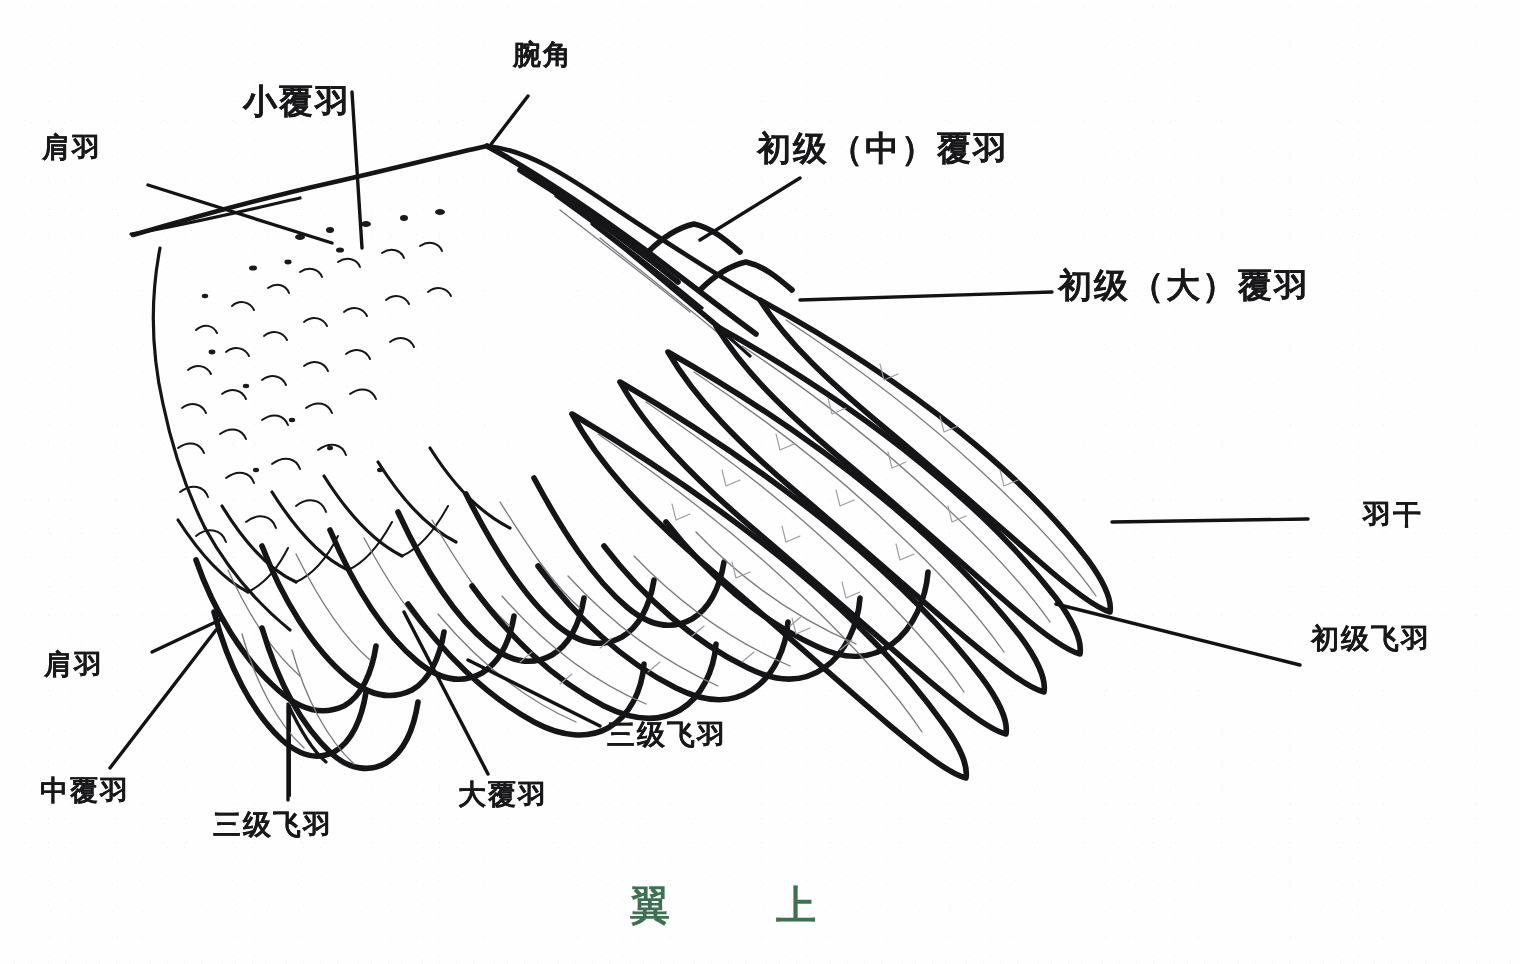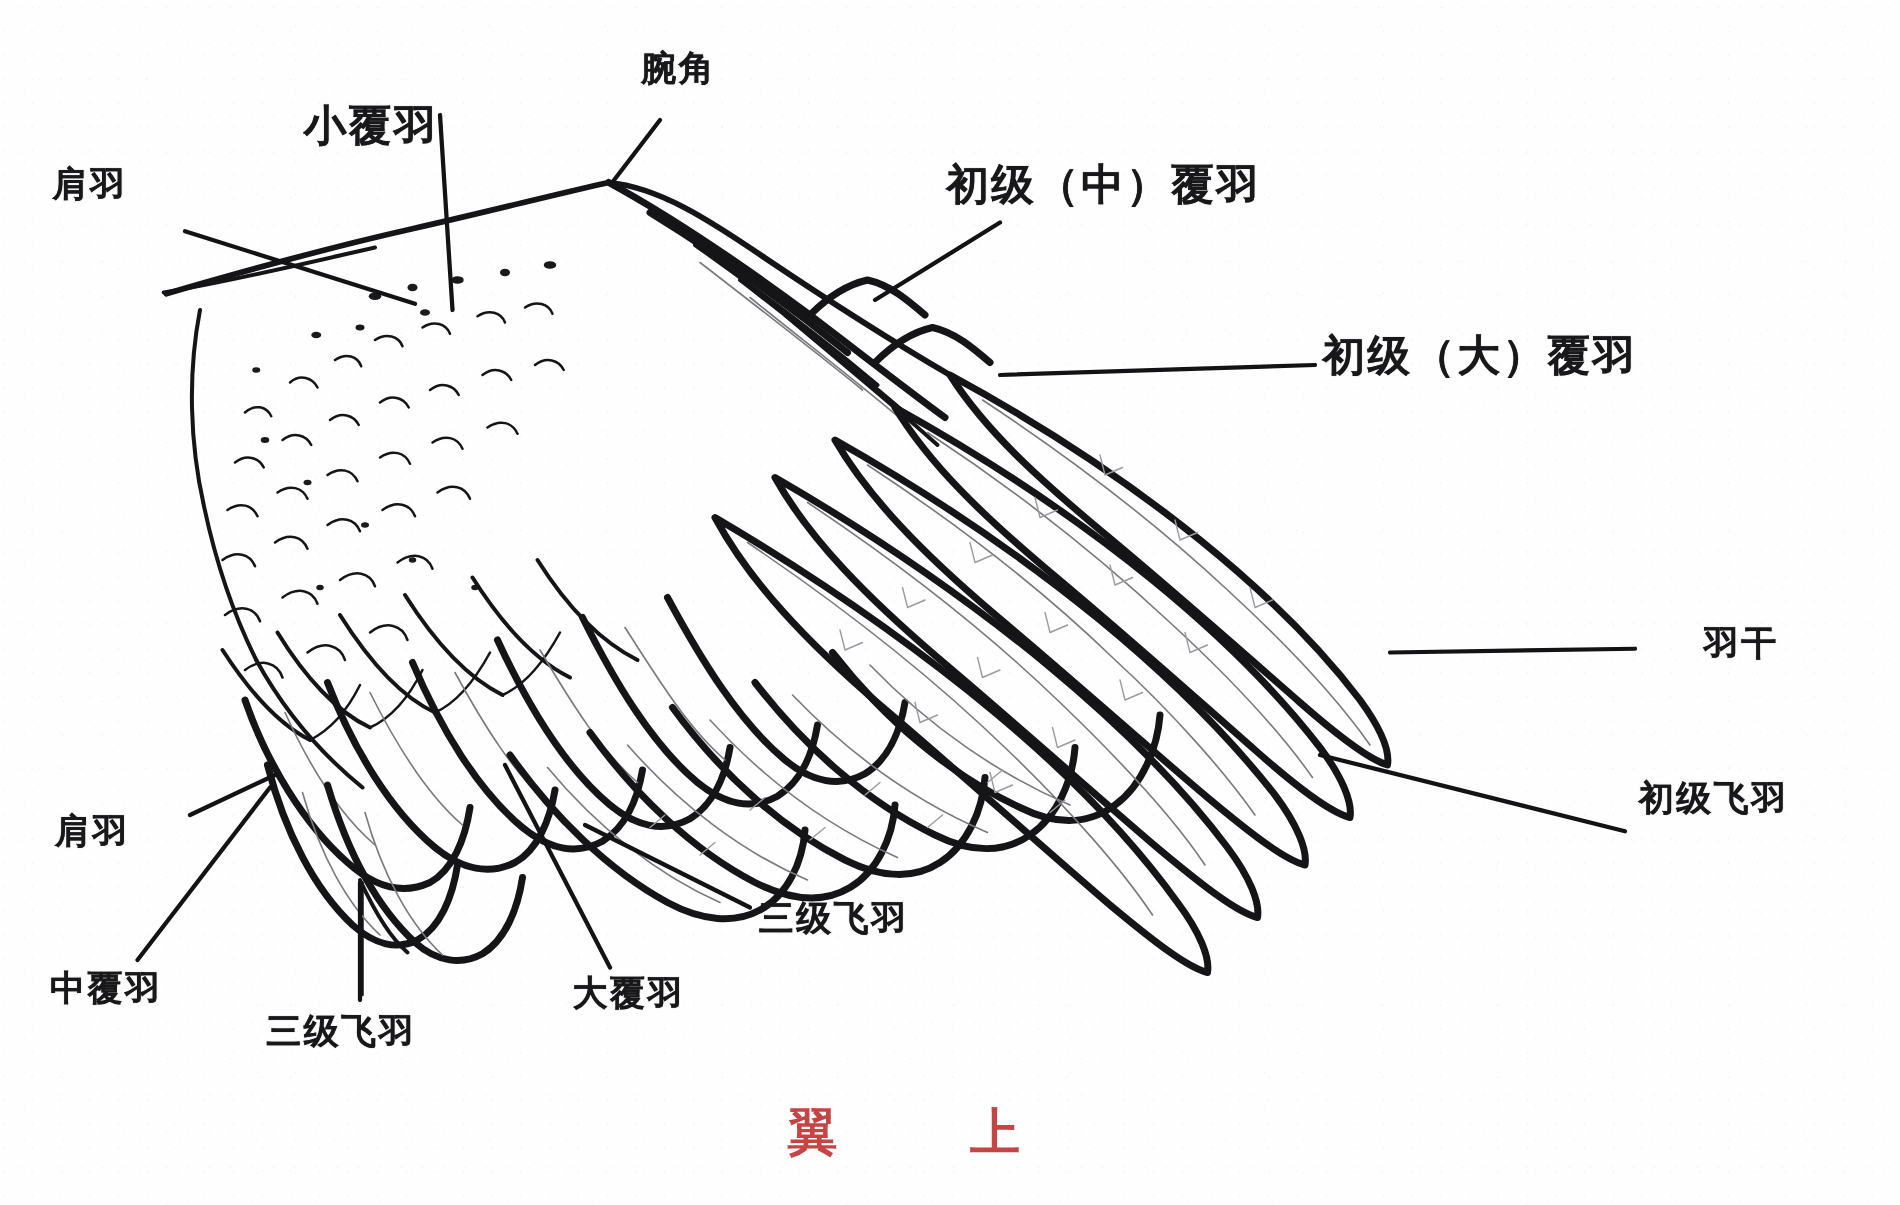--- a/index.html
+++ b/index.html
@@ -34,21 +34,21 @@
     white-space: nowrap;
     letter-spacing: 2px;
     line-height: 1.05;
     text-shadow: 0 0 0.6px #2a2a2a;
     -webkit-font-smoothing: none;
   }
   .label.sz-lg { font-size: 34px; }
   .label.sz-md { font-size: 28px; }
   .caption {
     position: absolute;
-    color: #b91c1c;
+    color: #14532d;
     font-family: "DejaVu Serif", "Liberation Serif", serif;
     font-weight: 700;
     font-size: 40px;
     letter-spacing: 46px;
     white-space: nowrap;
     opacity: 0.82;
   }
   
   #grain {
     position: absolute;

